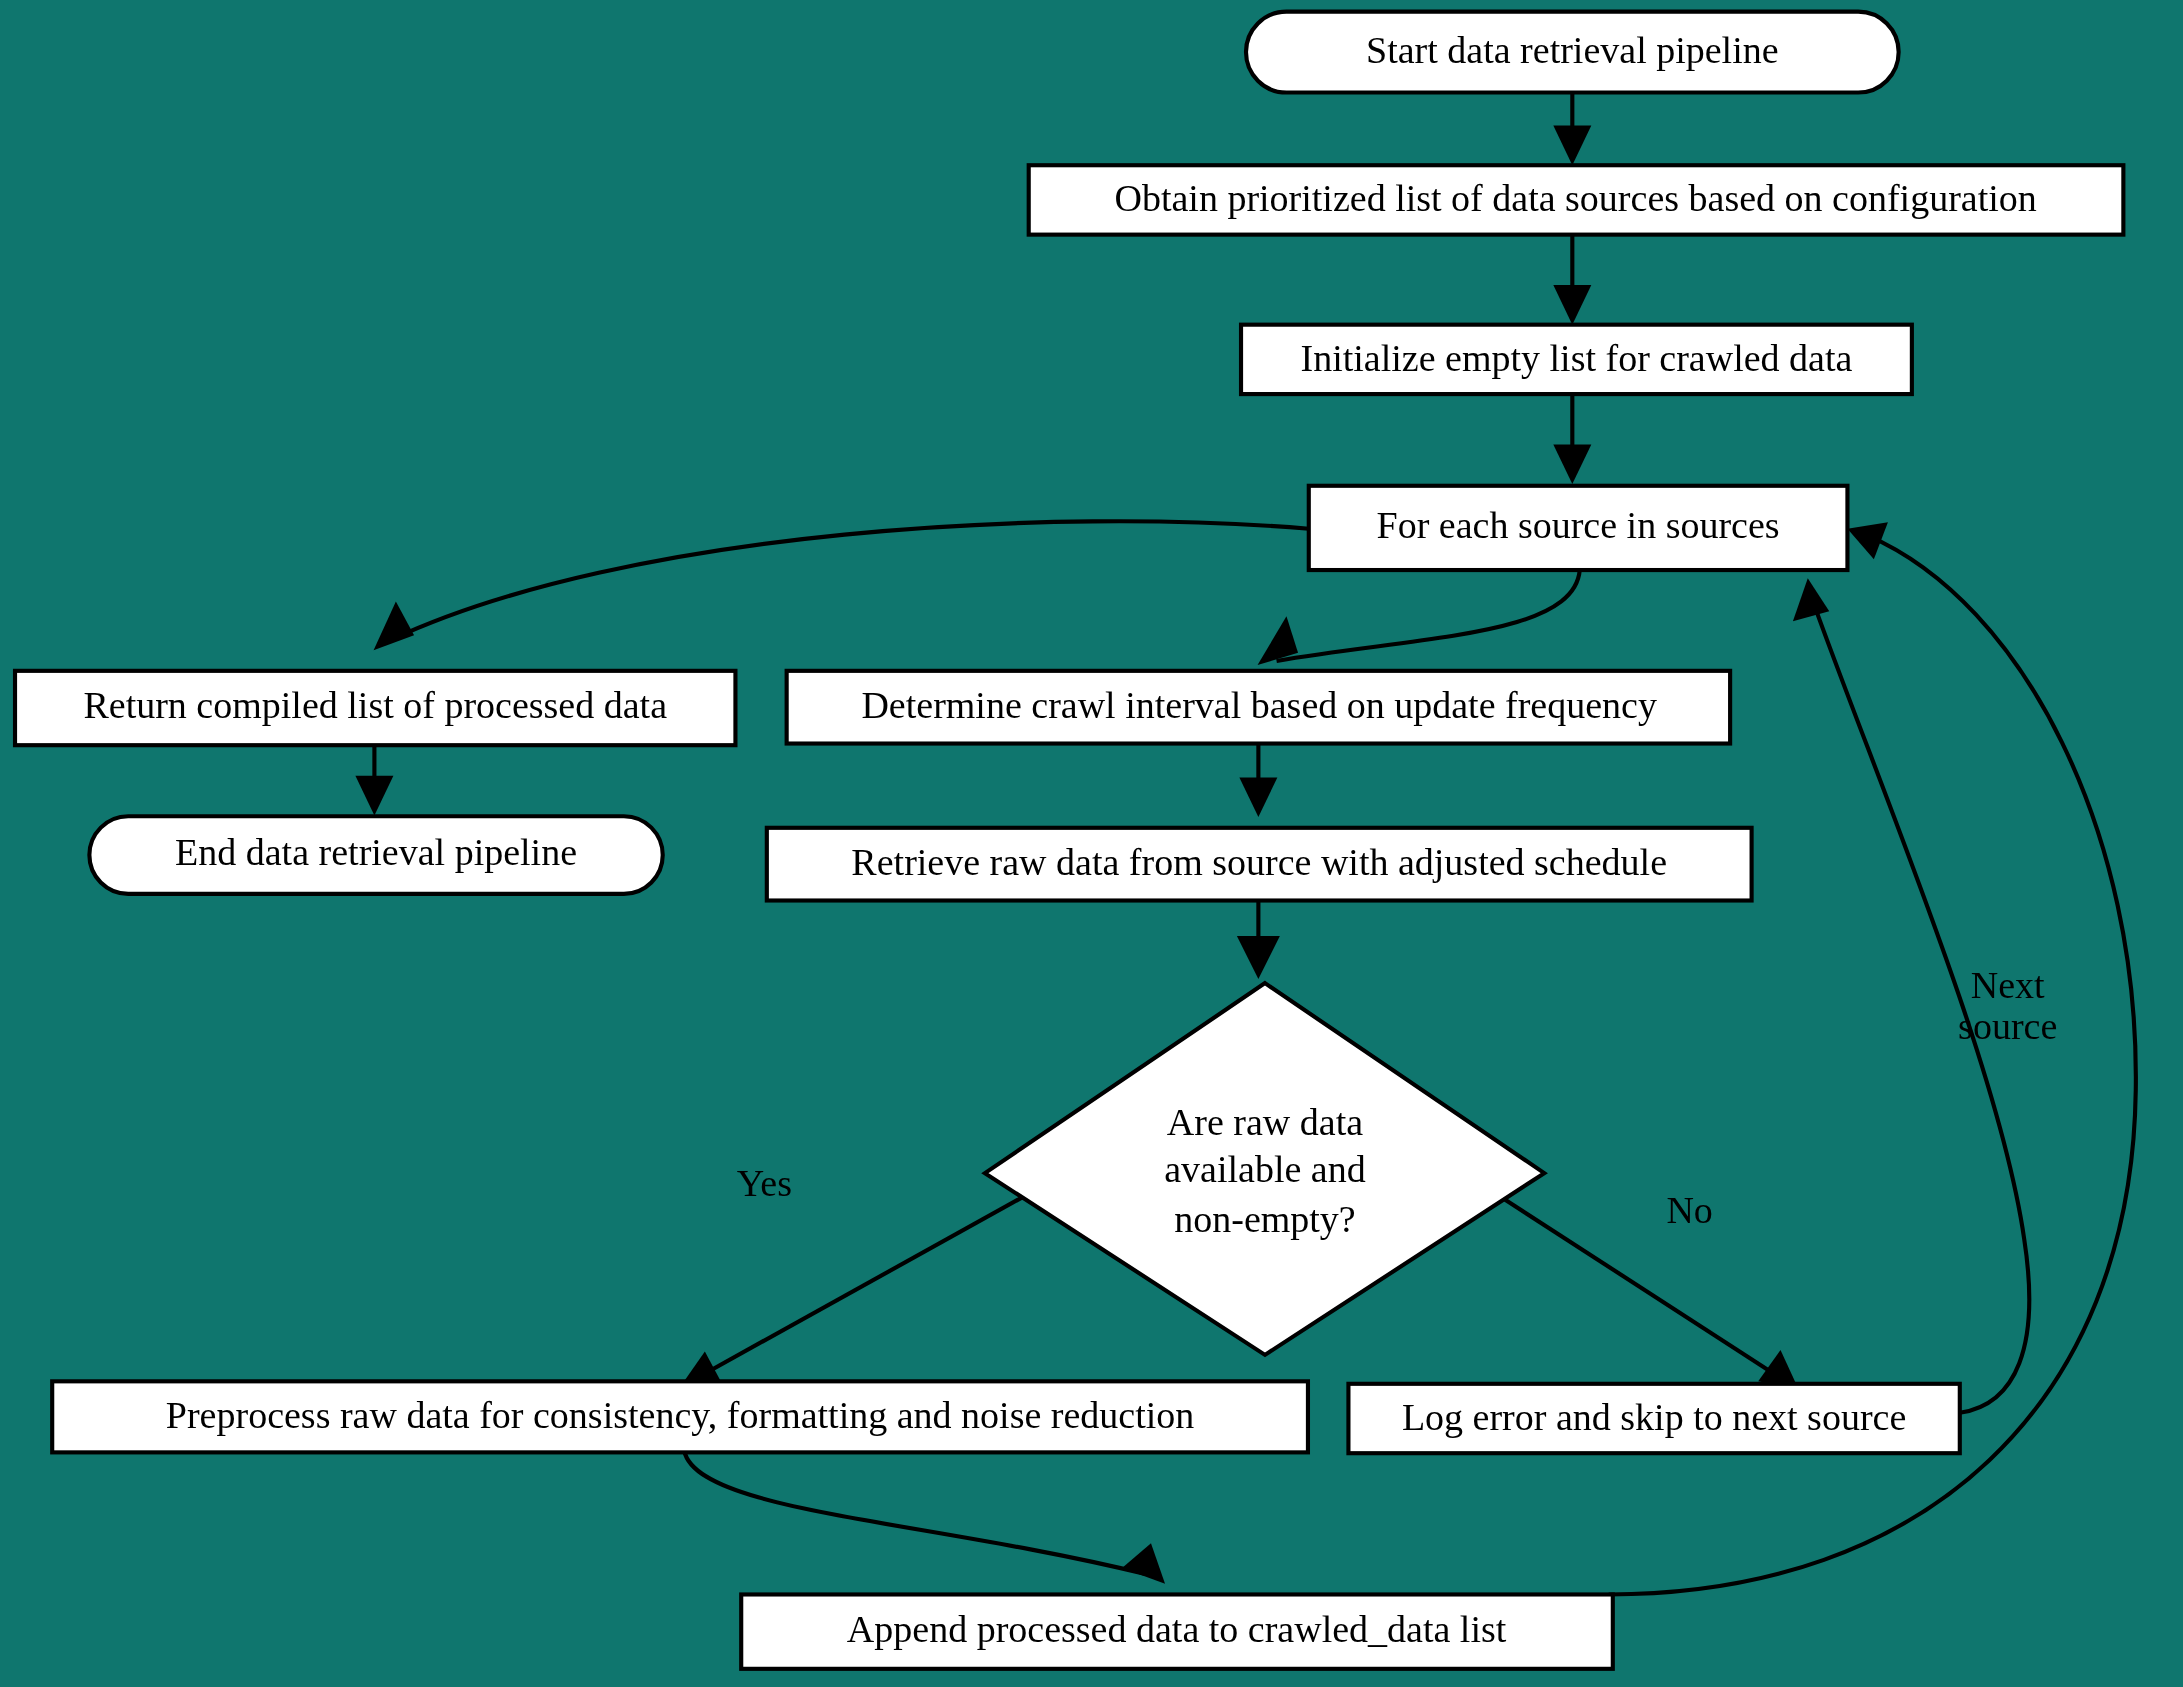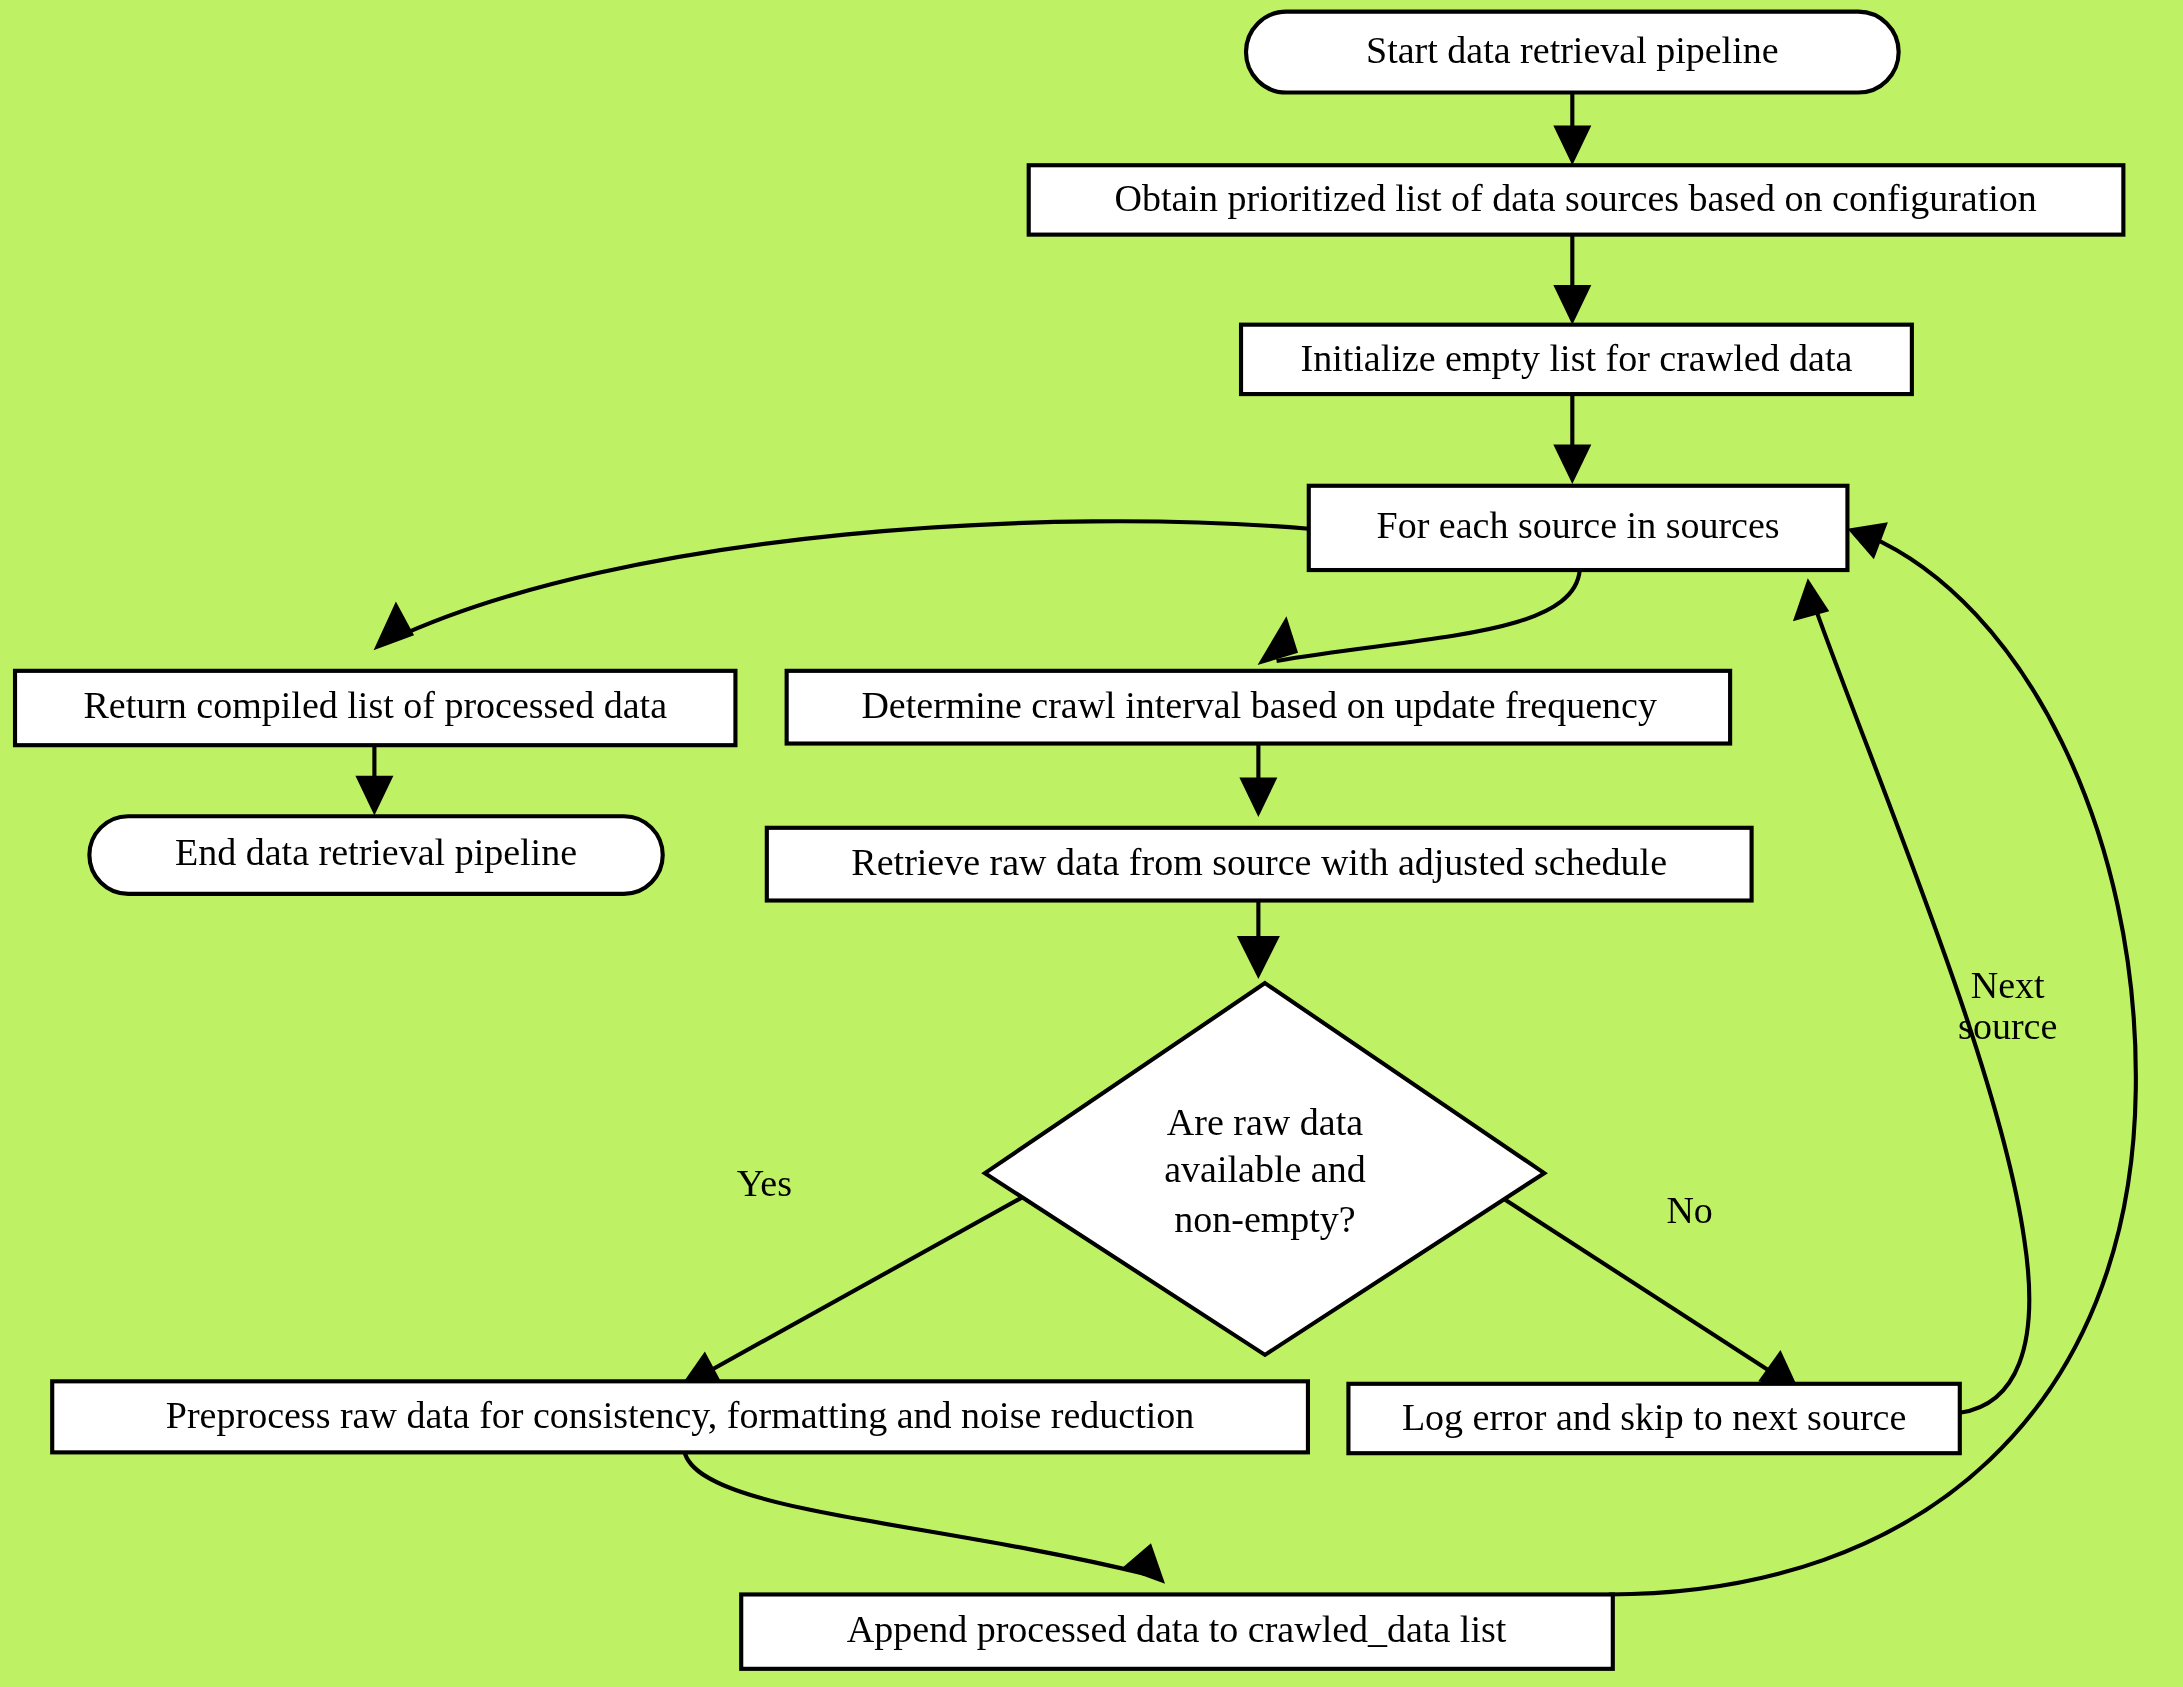--- a/index.html
+++ b/index.html
@@ -4,21 +4,21 @@
 <style>
   html, body {
     margin: 0;
     padding: 0;
     background: #ffffff;
   }
   #stage {
     position: relative;
     width: 2183px;
     height: 1687px;
-    background: #bef264;
+    background: #0f766e;
     overflow: hidden;
     font-family: "Liberation Serif", "DejaVu Serif", serif;
   }
   svg.flow {
     position: absolute;
     inset: 0;
     width: 2183px;
     height: 1687px;
     display: block;
   }

